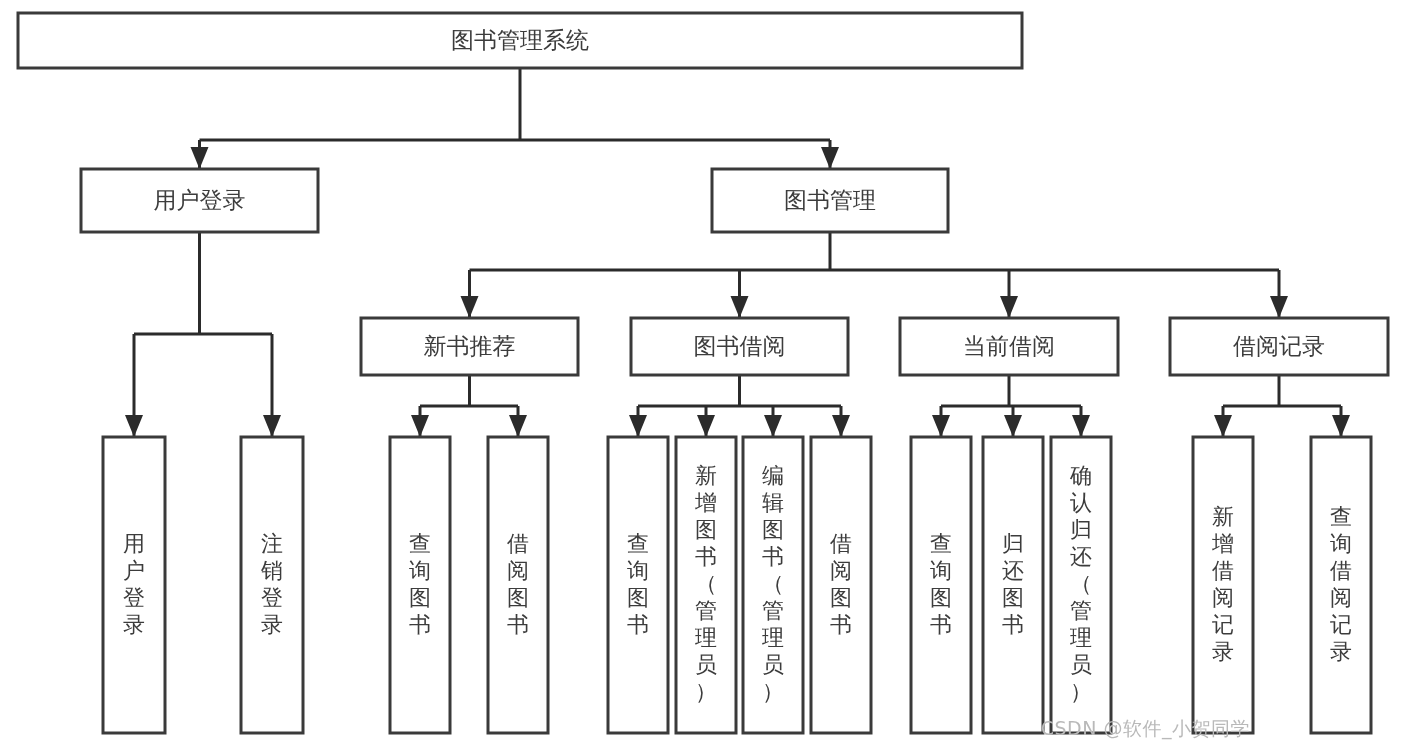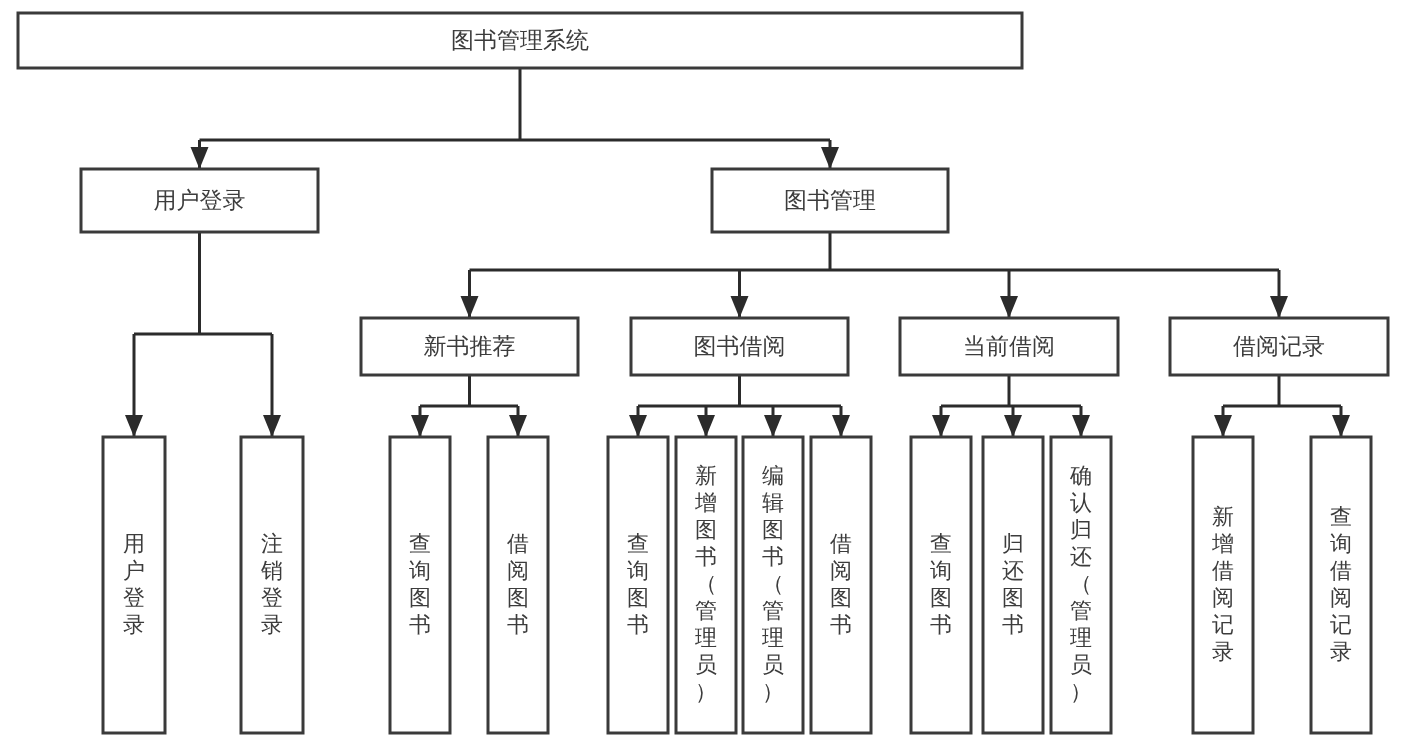--- a/index.html
+++ b/index.html
@@ -168,13 +168,14 @@
         <g>
           <rect x="1193" y="437" width="60" height="296" class="node-box"></rect>
           <text x="1223" y="517.5" class="node-label label-v"><tspan x="1223" dy="0">新</tspan><tspan x="1223" dy="27">增</tspan><tspan x="1223" dy="27">借</tspan><tspan x="1223" dy="27">阅</tspan><tspan x="1223" dy="27">记</tspan><tspan x="1223" dy="27">录</tspan></text>
         </g>
         <g>
           <rect x="1311" y="437" width="60" height="296" class="node-box"></rect>
           <text x="1341" y="517.5" class="node-label label-v"><tspan x="1341" dy="0">查</tspan><tspan x="1341" dy="27">询</tspan><tspan x="1341" dy="27">借</tspan><tspan x="1341" dy="27">阅</tspan><tspan x="1341" dy="27">记</tspan><tspan x="1341" dy="27">录</tspan></text>
         </g>
       </g>
   </svg>
+  <div class="watermark">CSDN @软件_小贺同学</div>
 </div>
 
 </body></html>

